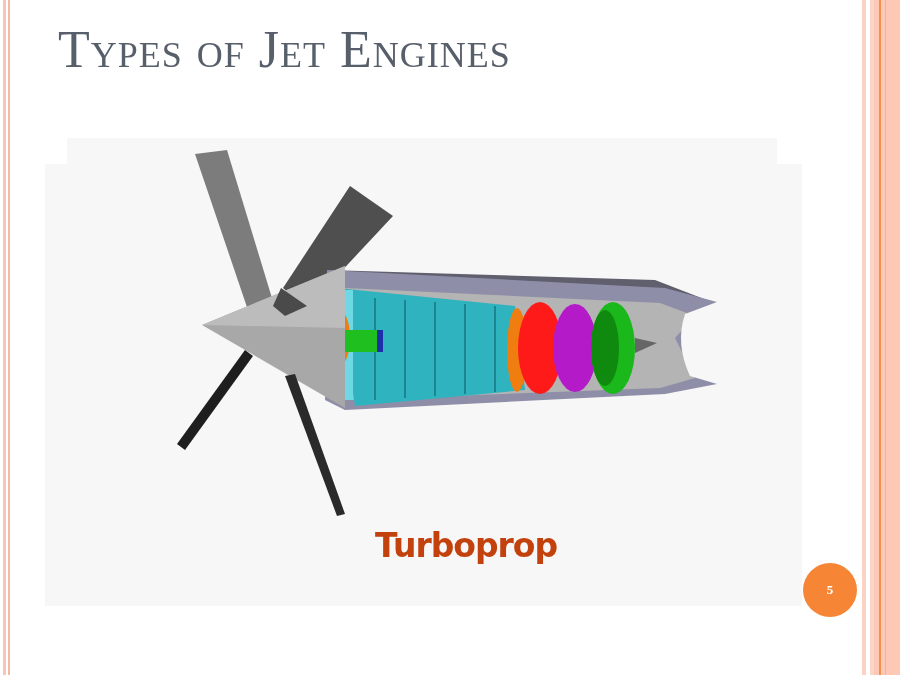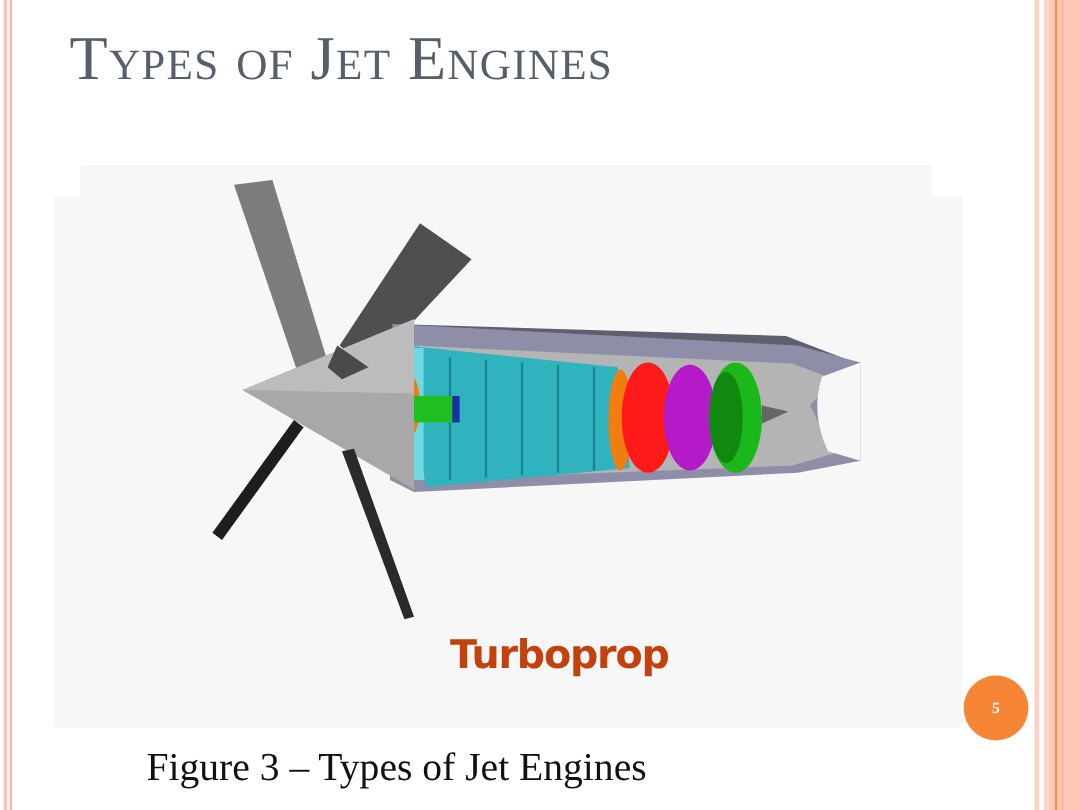--- a/index.html
+++ b/index.html
@@ -93,18 +93,17 @@
 
       <polygon points="236,150 262,168 240,178 228,168" fill="#4a4a4a"></polygon>
 
       <polygon points="200,212 208,218 140,312 132,306" fill="#1e1e1e"></polygon>
 
       <polygon points="240,238 250,236 300,376 292,378" fill="#2a2a2a"></polygon>
     </svg>
     <div class="fig-label">Turboprop</div>
   </div>
 
-  <div class="caption">Figure 3 – Types of Jet Engines</div>
 
   <div class="page-badge">
     <span>5</span>
   </div>
 </div>
 
 </body></html>

